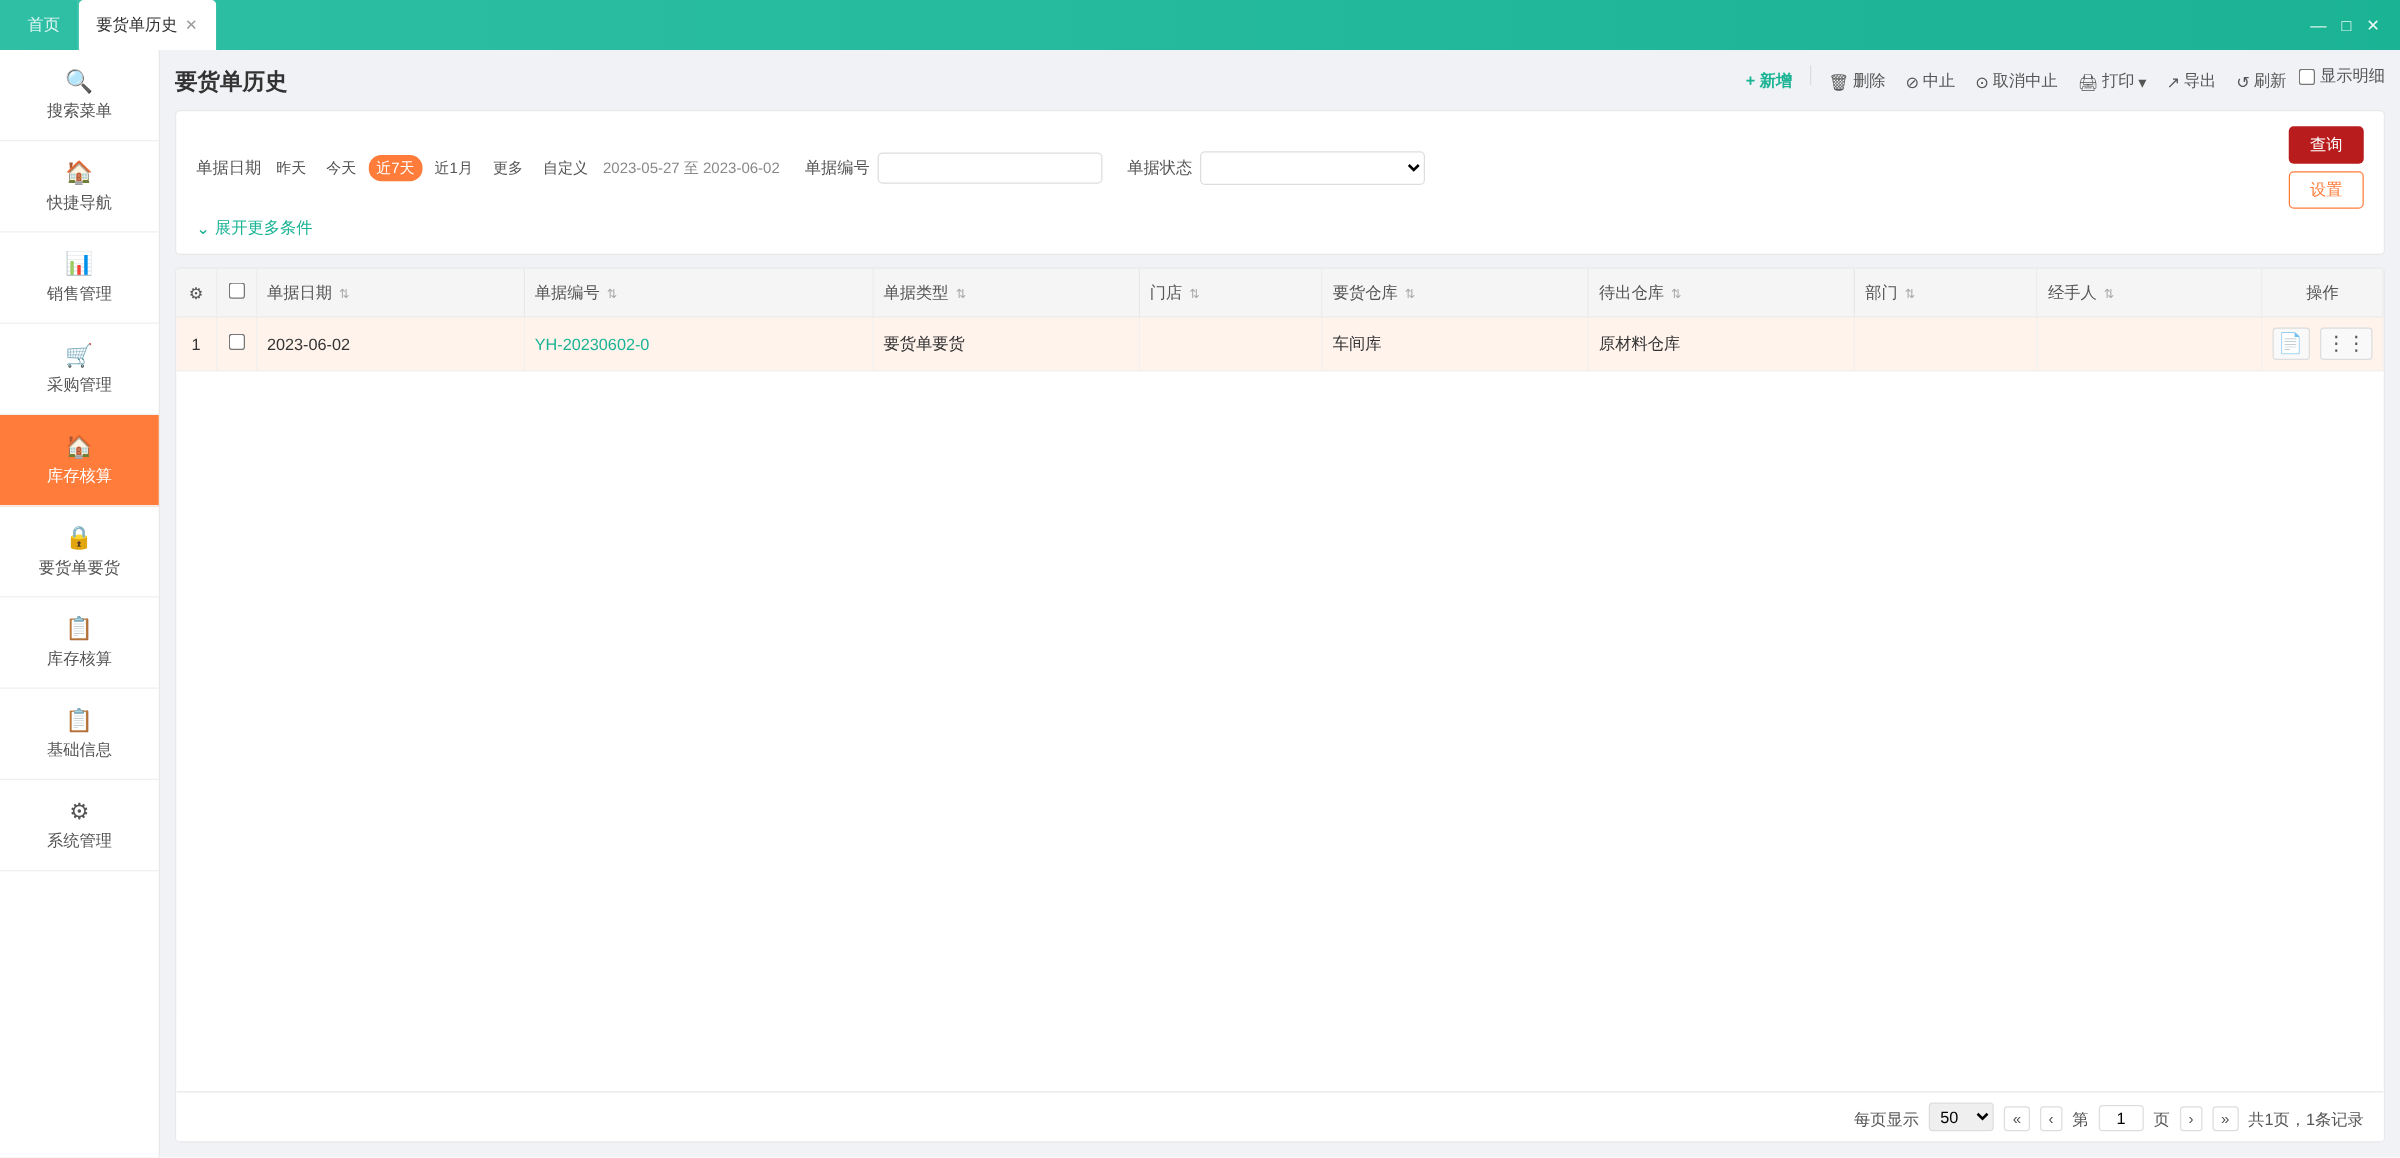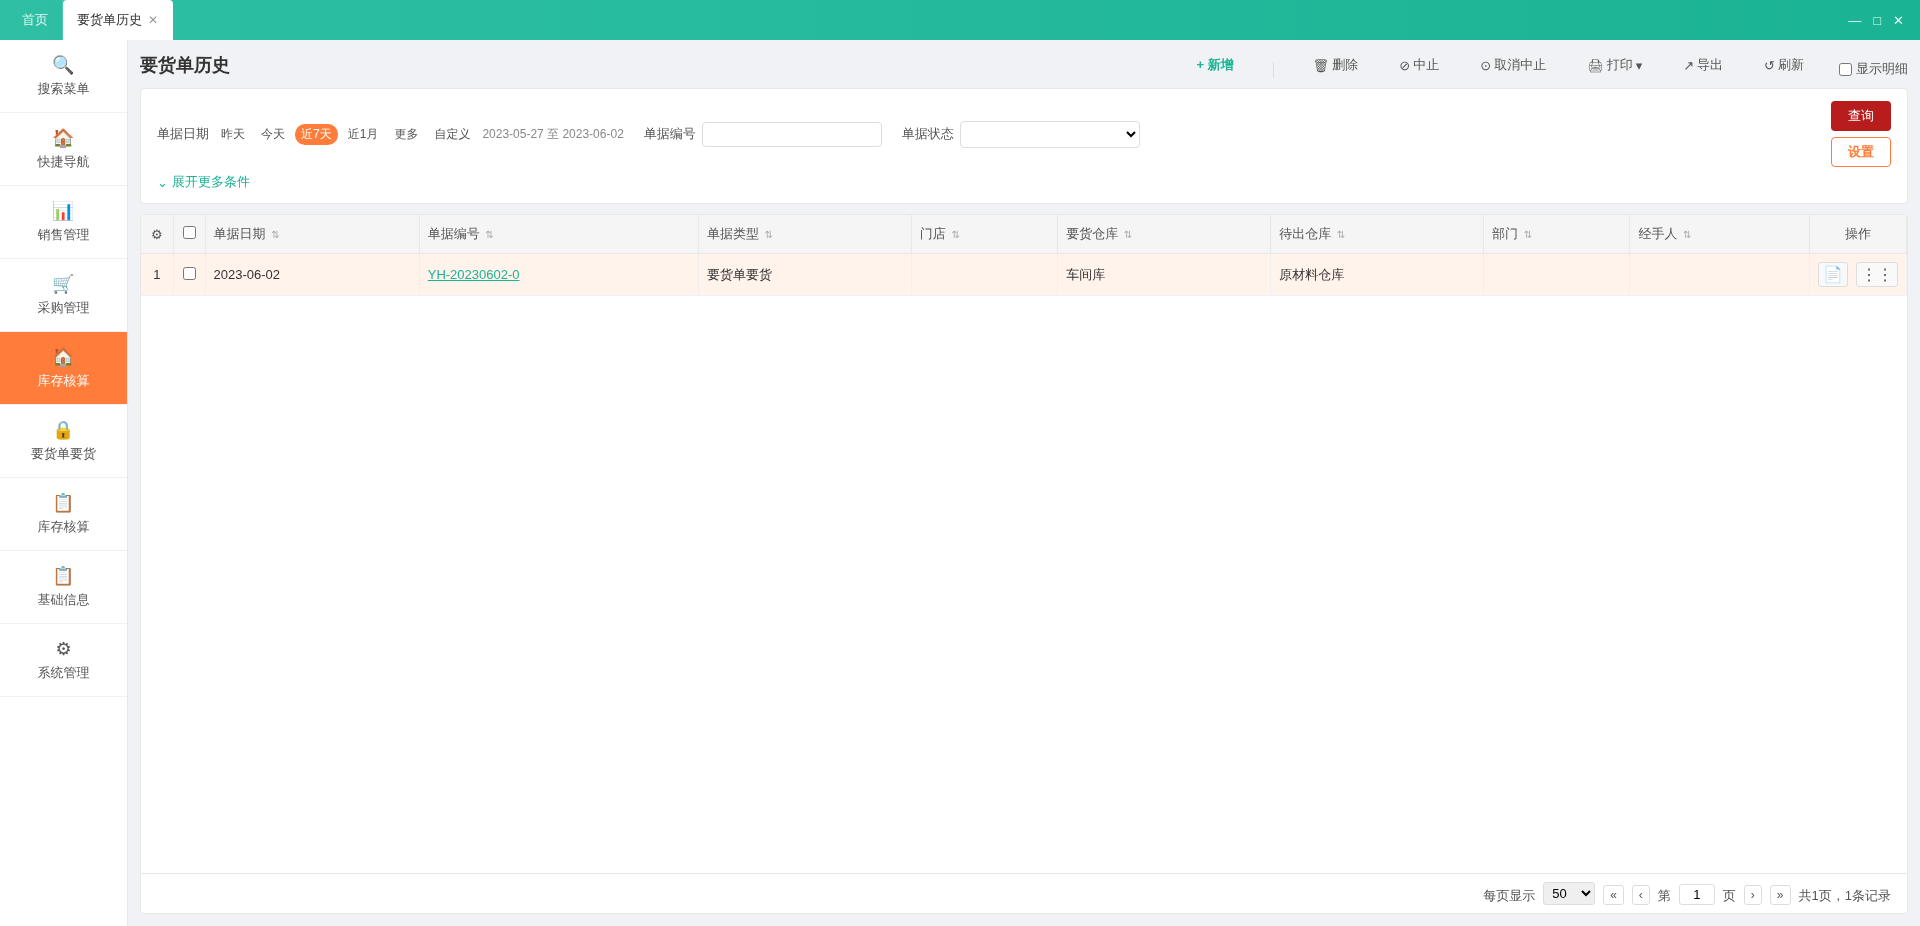--- a/index.html
+++ b/index.html
@@ -97,22 +97,22 @@
       margin-bottom: 10px;
     }
     .page-title {
       font-size: 18px;
       font-weight: bold;
       color: #333;
       flex: 1;
     }
     .header-actions {
       display: flex;
-      align-items: flex-end;
-      gap: 29px;
+      align-items: flex-start;
+      gap: 4px;
     }
     .action-btn {
       display: flex;
       align-items: center;
       gap: 3px;
       cursor: pointer;
       color: #555;
       font-size: 13px;
       padding: 4px 6px;
       border-radius: 3px;
@@ -131,21 +131,20 @@
       font-size: 13px;
     }
     .btn-setting {
       background: #fff;
       color: #ff7c3a;
       border: 1px solid #ff7c3a;
       border-radius: 4px;
       padding: 5px 16px;
       cursor: pointer;
       font-size: 13px;
-      font-weight: bold;
     }
     .display-detail {
       display: flex;
       align-items: center;
       gap: 4px;
       cursor: pointer;
       color: #555;
     }
 
     
@@ -264,21 +263,20 @@
       border-bottom: 1px solid #f0f0f0;
     }
     tbody tr.highlight { background: #fff3ec; }
     tbody td {
       padding: 8px 8px;
       color: #333;
       border-right: 1px solid #f0f0f0;
     }
     .row-link {
       color: #1ab394;
-      text-decoration: underline;
       cursor: pointer;
     }
     .op-icons {
       display: flex;
       gap: 8px;
     }
     .op-icon {
       cursor: pointer;
       color: #555;
       font-size: 16px;

